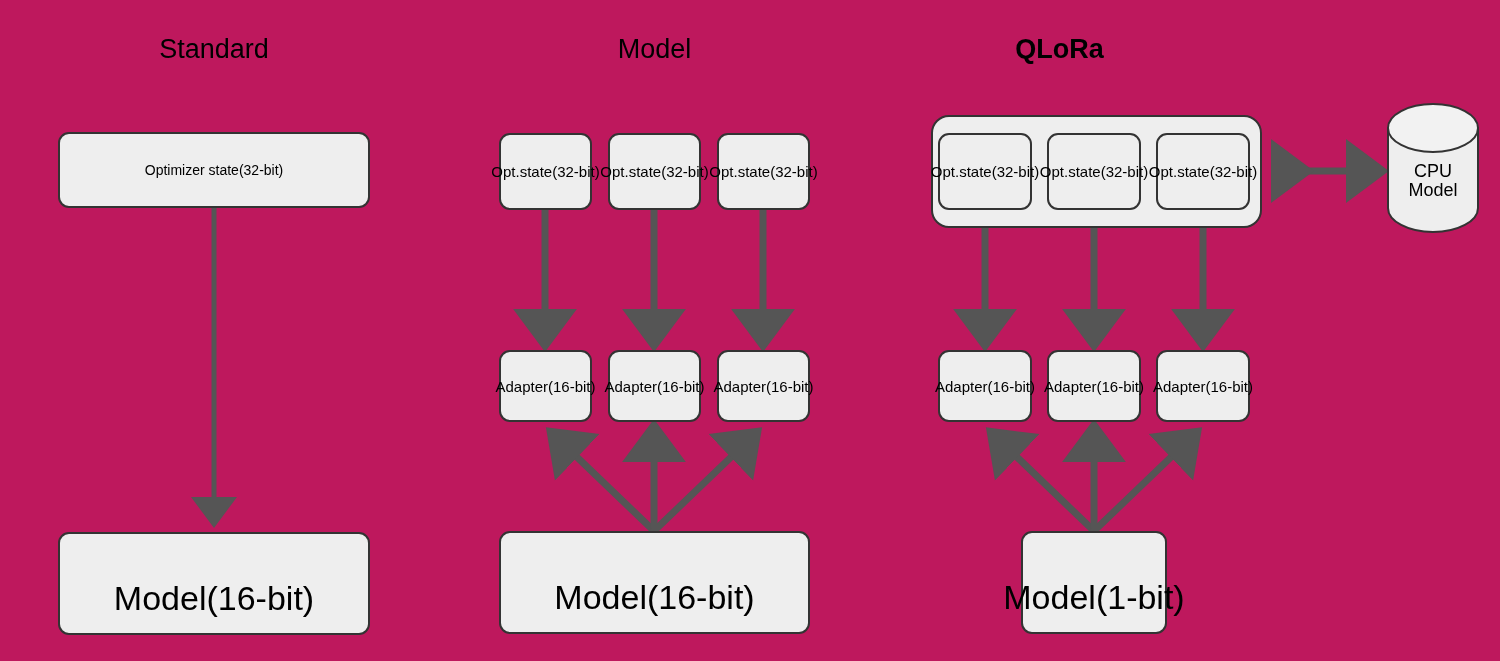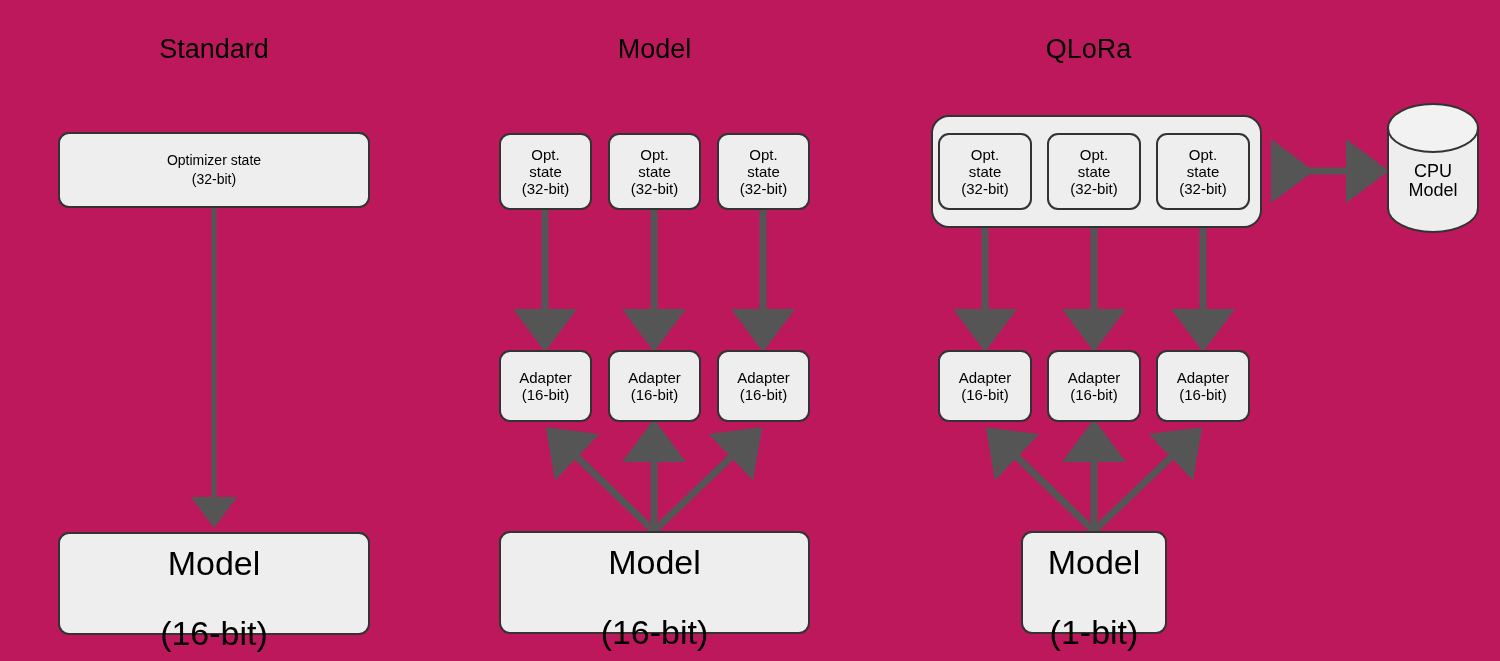--- a/index.html
+++ b/index.html
@@ -27,21 +27,20 @@
     white-space: nowrap;
     font-weight: 400;
   }
   .node {
     position: absolute;
     box-sizing: border-box;
     background: #eeeeee;
     border: 2px solid #333333;
     border-radius: 11px;
     display: flex;
-    flex-direction: column;
     align-items: center;
     justify-content: center;
     text-align: center;
     color: #000000;
   }
   .node .line {
     display: block;
     white-space: nowrap;
   }
   .node.small .line { font-size: 15px; line-height: 17px; }
@@ -71,21 +70,21 @@
     white-space: nowrap;
   }
 </style>
 </head>
 <body>
 
 <div id="canvas">
 
   <div class="col-title" style="left:58px; top:36px; width:312px;">Standard</div>
   <div class="col-title" style="left:499px; top:36px; width:311px;">Model</div>
-  <div class="col-title" style="left:923px; top:36px; width:331px;">QLoRa</div>
+  <div class="col-title" style="left:894px; top:36px; width:331px;font-weight:bold;">QLoRa</div>
 
   <svg class="overlay" viewBox="0 0 1500 661">
     <defs>
       <marker id="ah" markerWidth="12" markerHeight="12" refX="4.2" refY="5" orient="auto" markerUnits="strokeWidth">
         <path d="M0,0.4 L0,9.6 L6.2,5 z" fill="#555555"></path>
       </marker>
     </defs>
     <g stroke="#555555" fill="none">
 
       <line x1="214" y1="207" x2="214" y2="518" stroke-width="5" marker-end="url(#ah)"></line>

